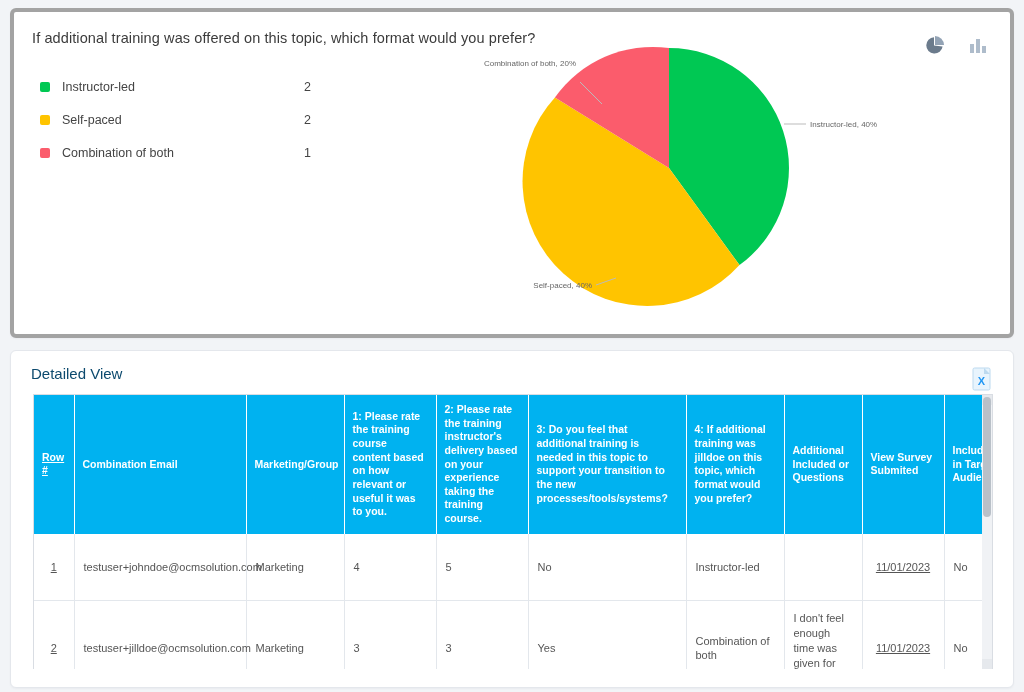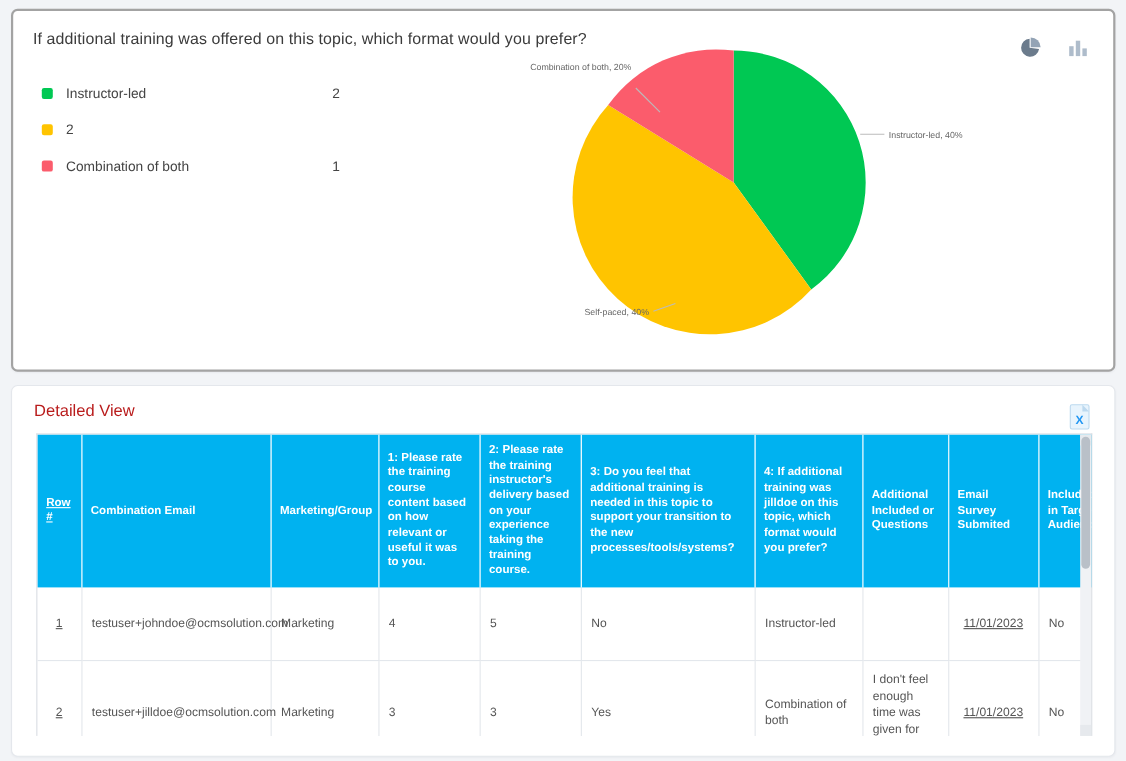--- a/index.html
+++ b/index.html
@@ -12,21 +12,21 @@
     overflow: hidden;
   }
   .page {
     width: 1024px; height: 692px;
     padding: 8px 10px 0 10px;
   }
 
   
   .chart-card {
     background: #ffffff;
-    border: 2px solid #a3a3a3;
+    border: 4px solid #a3a3a3;
     border-radius: 6px;
     height: 330px;
     position: relative;
     box-shadow: 0 1px 2px rgba(16,24,40,0.04);
   }
   .chart-title {
     font-size: 14.5px;
     color: #3b3b3b;
     padding: 18px 0 0 18px;
     font-weight: 400;
@@ -88,21 +88,21 @@
     background: #ffffff;
     border: 1px solid #e4e7ec;
     border-radius: 6px;
     height: 338px;
     position: relative;
     box-shadow: 0 1px 2px rgba(16,24,40,0.04);
     overflow: hidden;
   }
   .detail-title {
     font-size: 15px;
-    color: #b91c1c;
+    color: #0c4a6e;
     padding: 14px 0 0 20px;
     font-weight: 400;
   }
   .export-icon {
     position: absolute;
     top: 16px; right: 20px;
     width: 22px; height: 24px;
     cursor: pointer;
   }
 
@@ -192,20 +192,21 @@
     <div class="chart-body">
 
       <div class="legend">
         <div class="legend-row">
           <span class="legend-swatch" style="background:#00c853"></span>
           <span class="legend-label">Instructor-led</span>
           <span class="legend-value">2</span>
         </div>
         <div class="legend-row">
           <span class="legend-swatch" style="background:#ffc400"></span>
+          <span class="legend-label">Self-paced</span>
           <span class="legend-value">2</span>
         </div>
         <div class="legend-row">
           <span class="legend-swatch" style="background:#fb5c6c"></span>
           <span class="legend-label">Combination of both</span>
           <span class="legend-value">1</span>
         </div>
       </div>
 
       <div class="pie-wrap">
@@ -258,21 +259,21 @@
         <thead>
           <tr>
             <th class="center">Row #</th>
             <th>Combination Email</th>
             <th>Marketing/Group</th>
             <th>1: Please rate the training course content based on how relevant or useful it was to you.</th>
             <th>2: Please rate the training instructor's delivery based on your experience taking the training course.</th>
             <th>3: Do you feel that additional training is needed in this topic to support your transition to the new processes/tools/systems?</th>
             <th>4: If additional training was jilldoe on this topic, which format would you prefer?</th>
             <th>Additional Included or Questions</th>
-            <th>Email Survey Submited</th>
+            <th>View Survey Submited</th>
             <th>Included in Target Audience</th>
           </tr>
         </thead>
         <tbody>
           <tr>
             <td class="center">1</td>
             <td>testuser+johndoe@ocmsolution.com</td>
             <td>Marketing</td>
             <td>4</td>
             <td>5</td>

